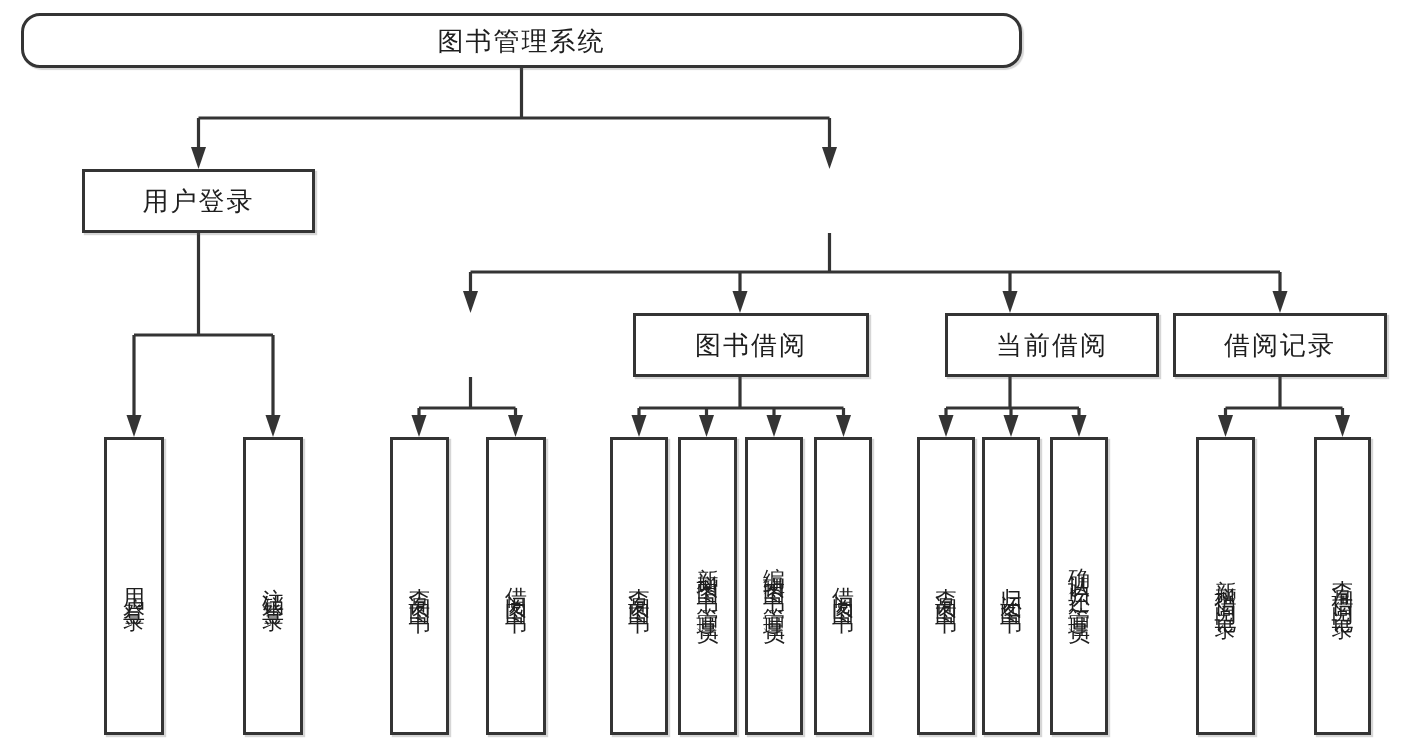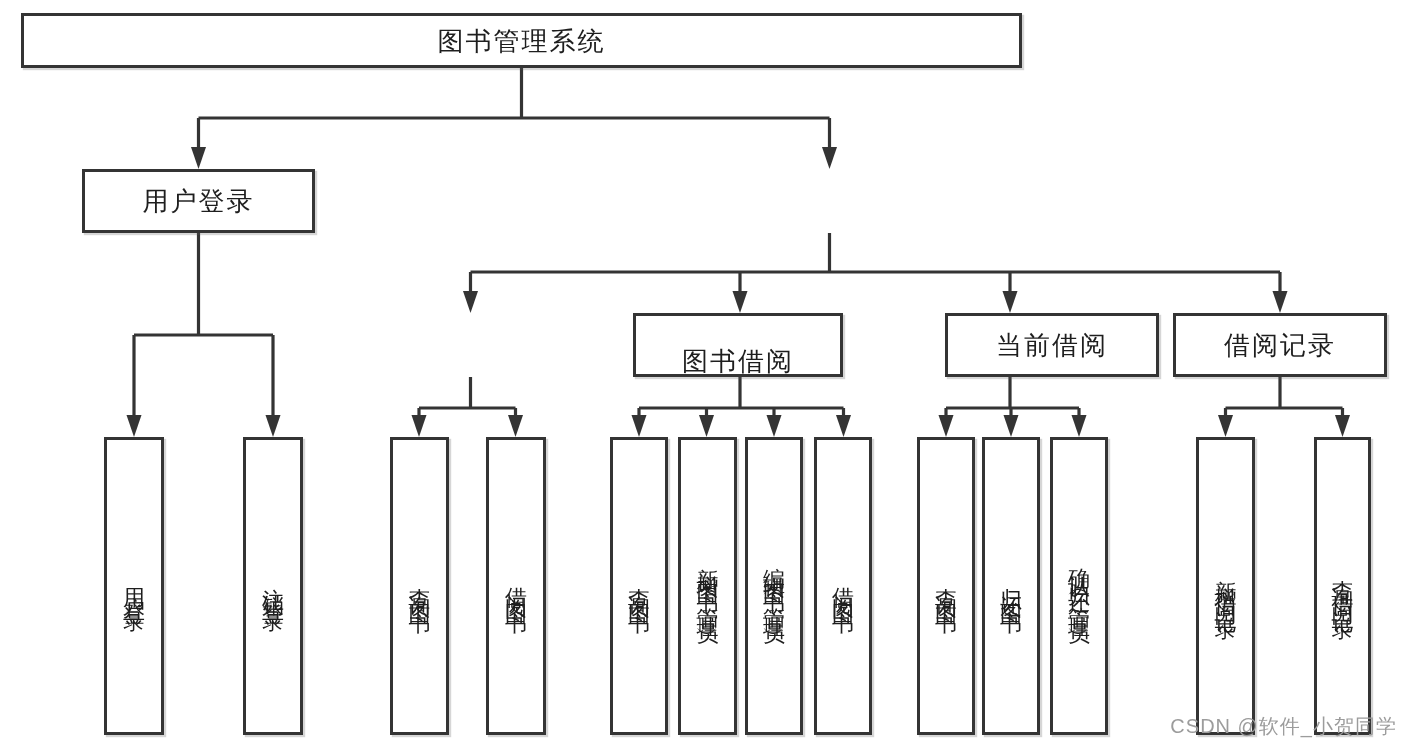--- a/index.html
+++ b/index.html
@@ -99,29 +99,29 @@
 
       <polygon points="938.5,415 953.5,415 946,437"></polygon>
       <polygon points="1003.5,415 1018.5,415 1011,437"></polygon>
       <polygon points="1071.5,415 1086.5,415 1079,437"></polygon>
 
       <polygon points="1218,415 1233,415 1225.5,437"></polygon>
       <polygon points="1335,415 1350,415 1342.5,437"></polygon>
     </g>
   </svg>
 
-  <div class="node hnode" style="left:21px; top:13px; width:1001px; height:55px;">
+  <div class="node hnode" style="left:21px; top:13px; width:1001px; height:55px;border-radius:19px;">
     <span class="lbl">图书管理系统</span>
   </div>
 
   <div class="node hnode" style="left:82px; top:169px; width:233px; height:64px;">
     <span class="lbl">用户登录</span>
   </div>
 
-  <div class="node hnode" style="left:633px; top:313px; width:210px; height:64px;align-items:flex-end;">
+  <div class="node hnode" style="left:633px; top:313px; width:236px; height:64px;">
     <span class="lbl">图书借阅</span>
   </div>
   <div class="node hnode" style="left:945px; top:313px; width:214px; height:64px;">
     <span class="lbl">当前借阅</span>
   </div>
   <div class="node hnode" style="left:1173px; top:313px; width:214px; height:64px;">
     <span class="lbl">借阅记录</span>
   </div>
 
   <div class="node vnode" style="left:104px; width:60px;">
@@ -161,15 +161,14 @@
     <span class="lbl">确认归还（管理员）</span>
   </div>
 
   <div class="node vnode" style="left:1196px; width:59px;">
     <span class="lbl">新增借阅记录</span>
   </div>
   <div class="node vnode" style="left:1314px; width:57px;">
     <span class="lbl">查询借阅记录</span>
   </div>
 
-  <div class="watermark">CSDN @软件_小贺同学</div>
 
 </div>
 
 </body></html>

